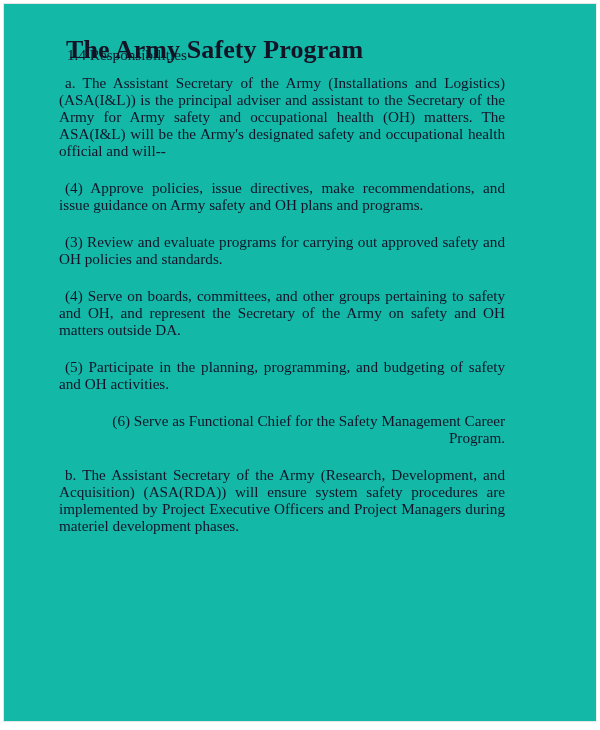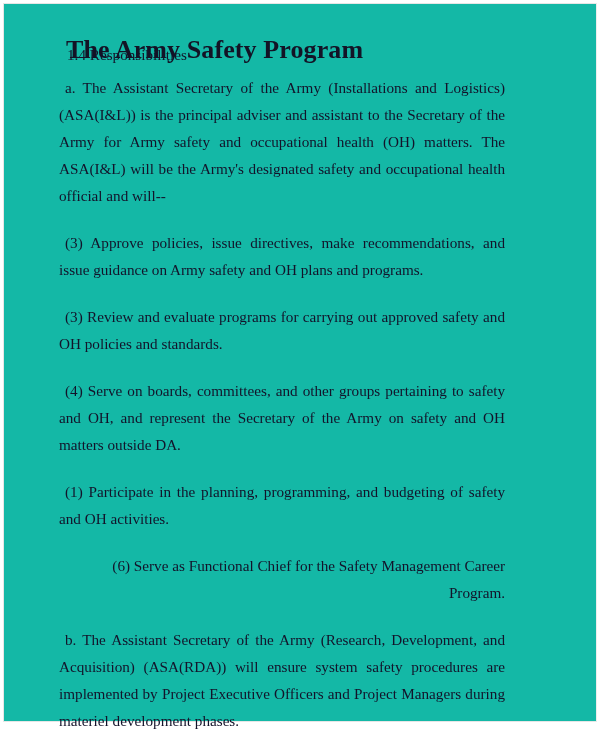--- a/index.html
+++ b/index.html
@@ -49,21 +49,21 @@
     font-size: 15.2px;
     color: #13132a;
     line-height: 21.5px;
     margin: 8px;
     padding-top: 32px;
   }
 
   .para {
     font-size: 15.2px;
     color: #13132a;
-    line-height: 27px;
+    line-height: 17px;
     margin: 0;
     text-align: justify;
     text-justify: inter-word;
     -webkit-hyphens: none;
     hyphens: none;
   }
 
   .para.indent-lead {
     text-indent: 6px;
   }
@@ -82,27 +82,27 @@
 <div class="page-sheet">
 
   <h1 class="doc-title">The Army Safety Program</h1>
 
   <div class="doc-body">
 
     <p class="section-heading">1.4 Responsibilities</p>
 
     <p class="para indent-lead">a. The Assistant Secretary of the Army (Installations and Logistics) (ASA(I&amp;L)) is the principal adviser and assistant to the Secretary of the Army for Army safety and occupational health (OH) matters. The ASA(I&amp;L) will be the Army's designated safety and occupational health official and will--</p>
 
-    <p class="para gap indent-lead">(3) Approve policies, issue directives, make recommendations, and issue guidance on Army safety and OH plans and programs.</p>
+    <p class="para gap indent-lead">(4) Approve policies, issue directives, make recommendations, and issue guidance on Army safety and OH plans and programs.</p>
 
 
     <p class="para gap indent-lead">(3) Review and evaluate programs for carrying out approved safety and OH policies and standards.</p>
 
     <p class="para gap indent-lead">(4) Serve on boards, committees, and other groups pertaining to safety and OH, and represent the Secretary of the Army on safety and OH matters outside DA.</p>
 
-    <p class="para gap indent-lead">(1) Participate in the planning, programming, and budgeting of safety and OH activities.</p>
+    <p class="para gap indent-lead">(5) Participate in the planning, programming, and budgeting of safety and OH activities.</p>
 
     <p class="para gap indent-lead nojust">(6) Serve as Functional Chief for the Safety Management Career Program.</p>
 
     <p class="para gap indent-lead">b. The Assistant Secretary of the Army (Research, Development, and Acquisition) (ASA(RDA)) will ensure system safety procedures are implemented by Project Executive Officers and Project Managers during materiel development phases.</p>
 
   </div>
 </div>
 
 </body></html>

